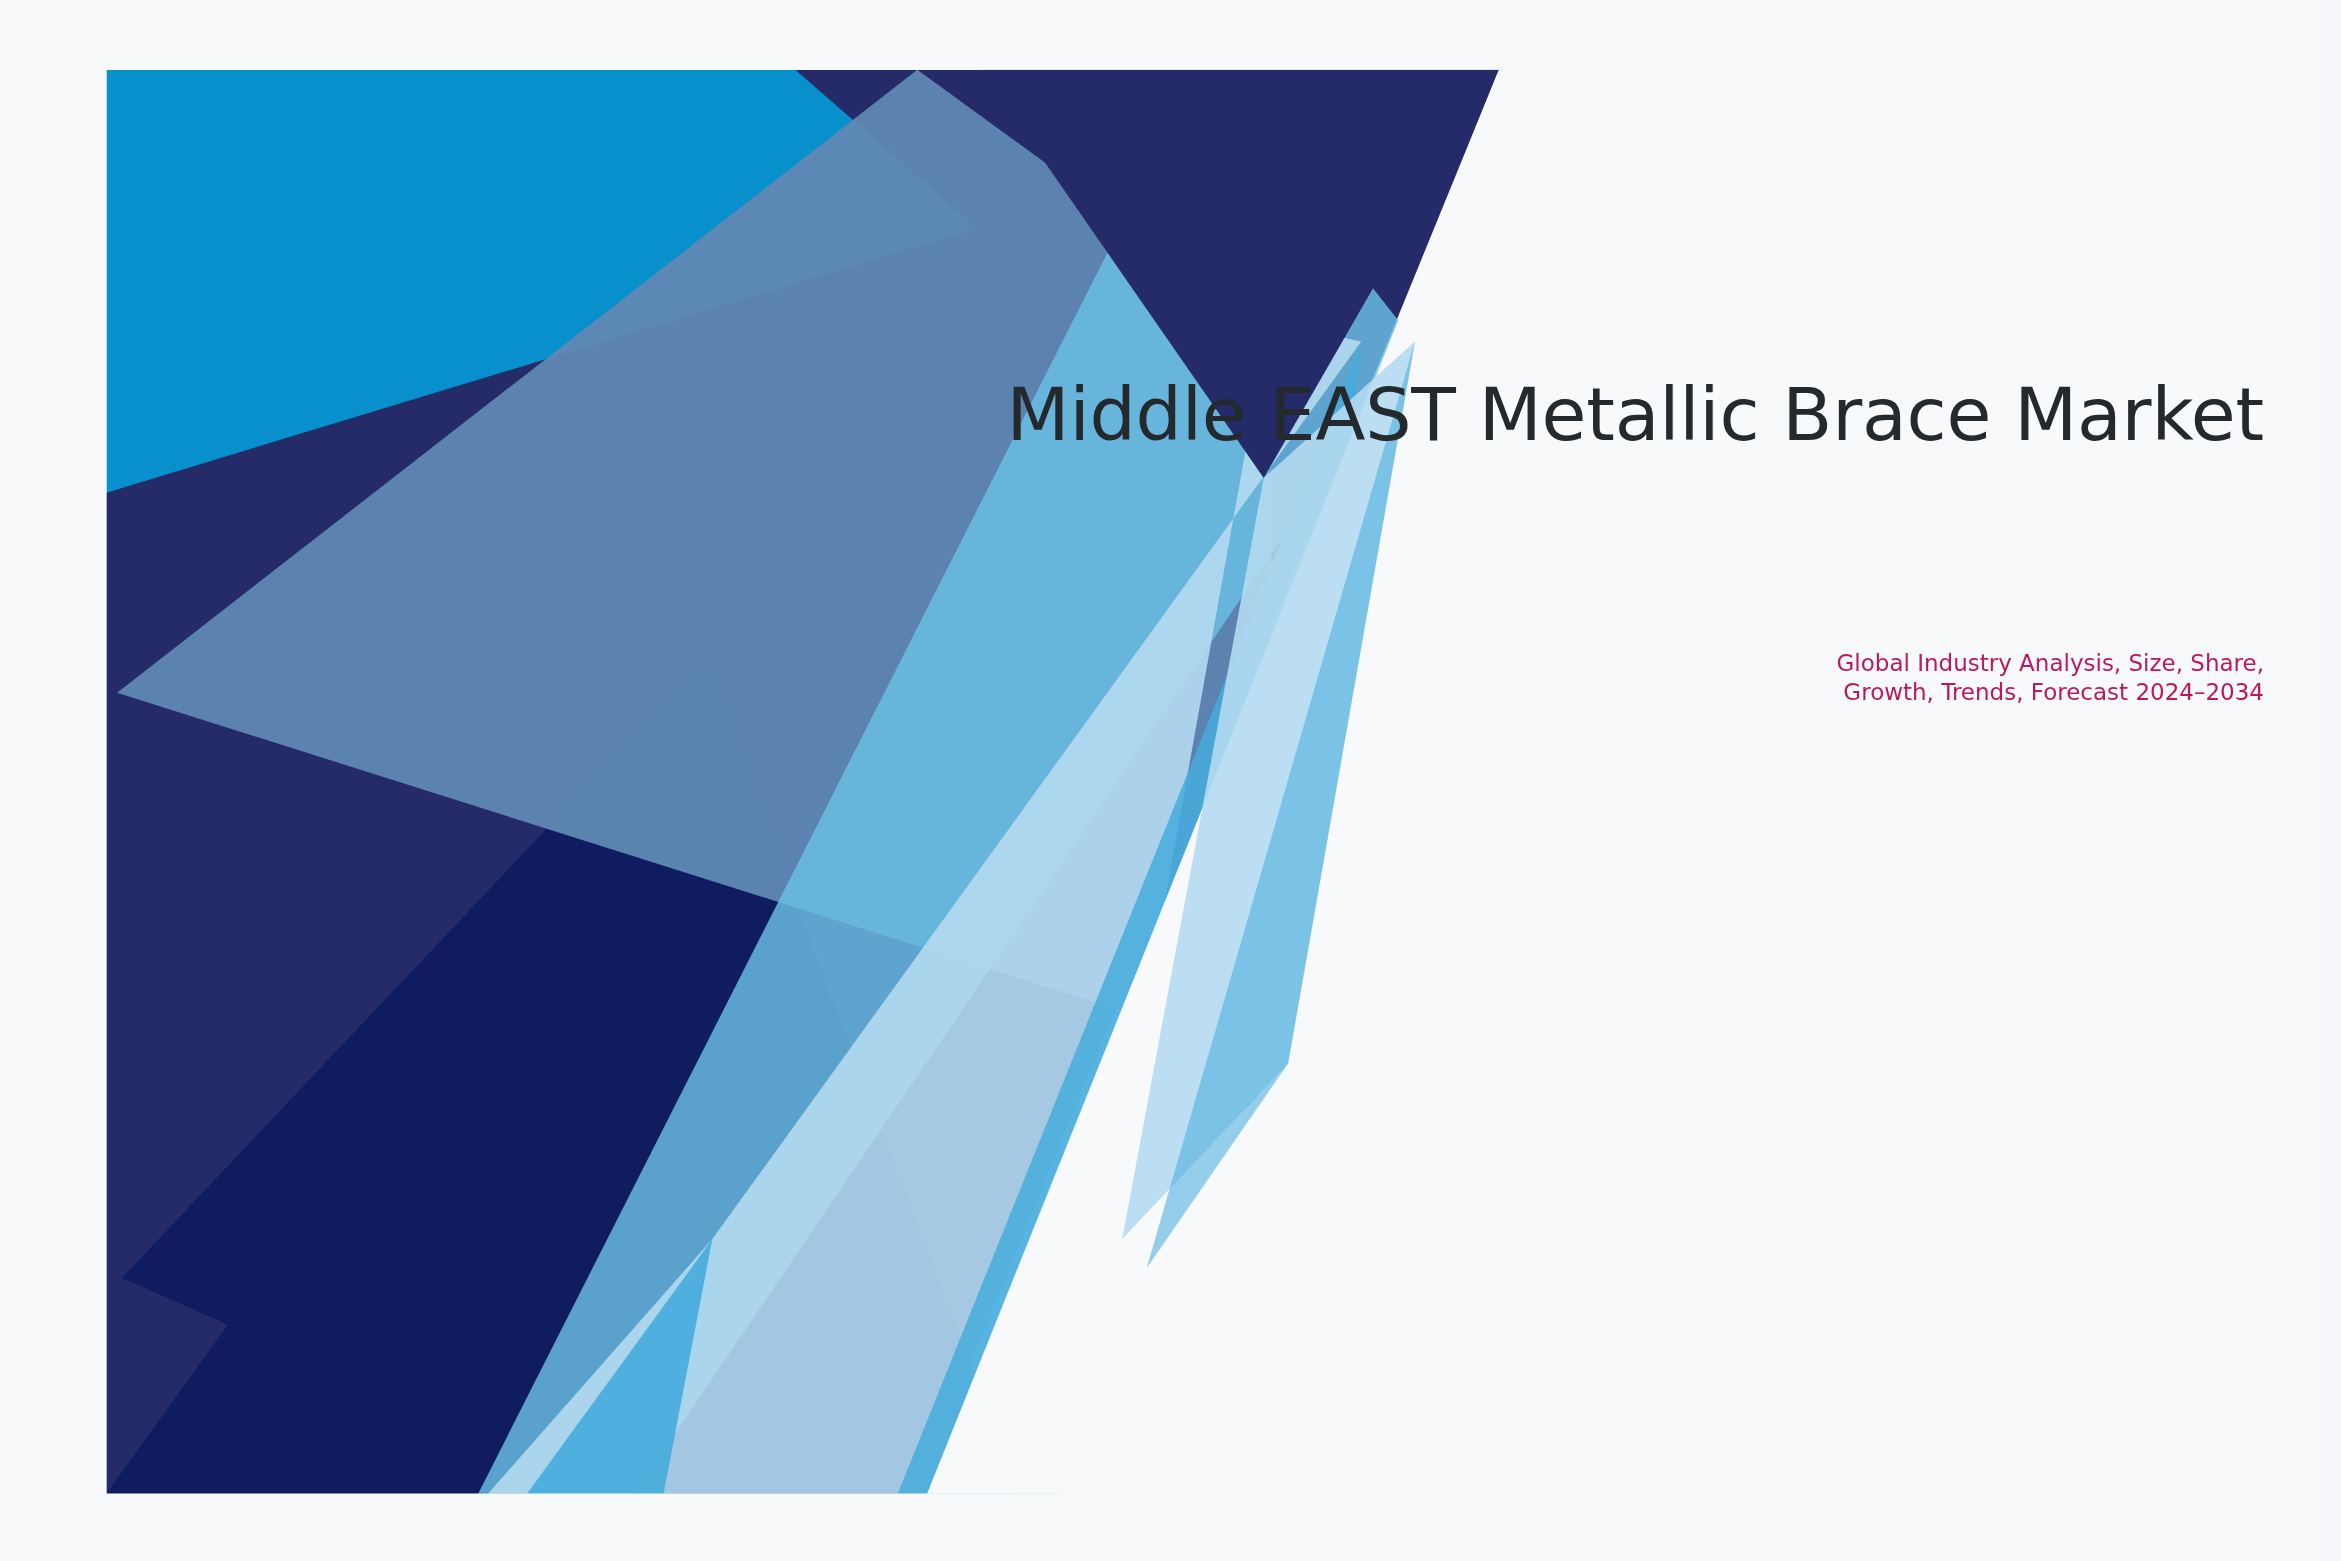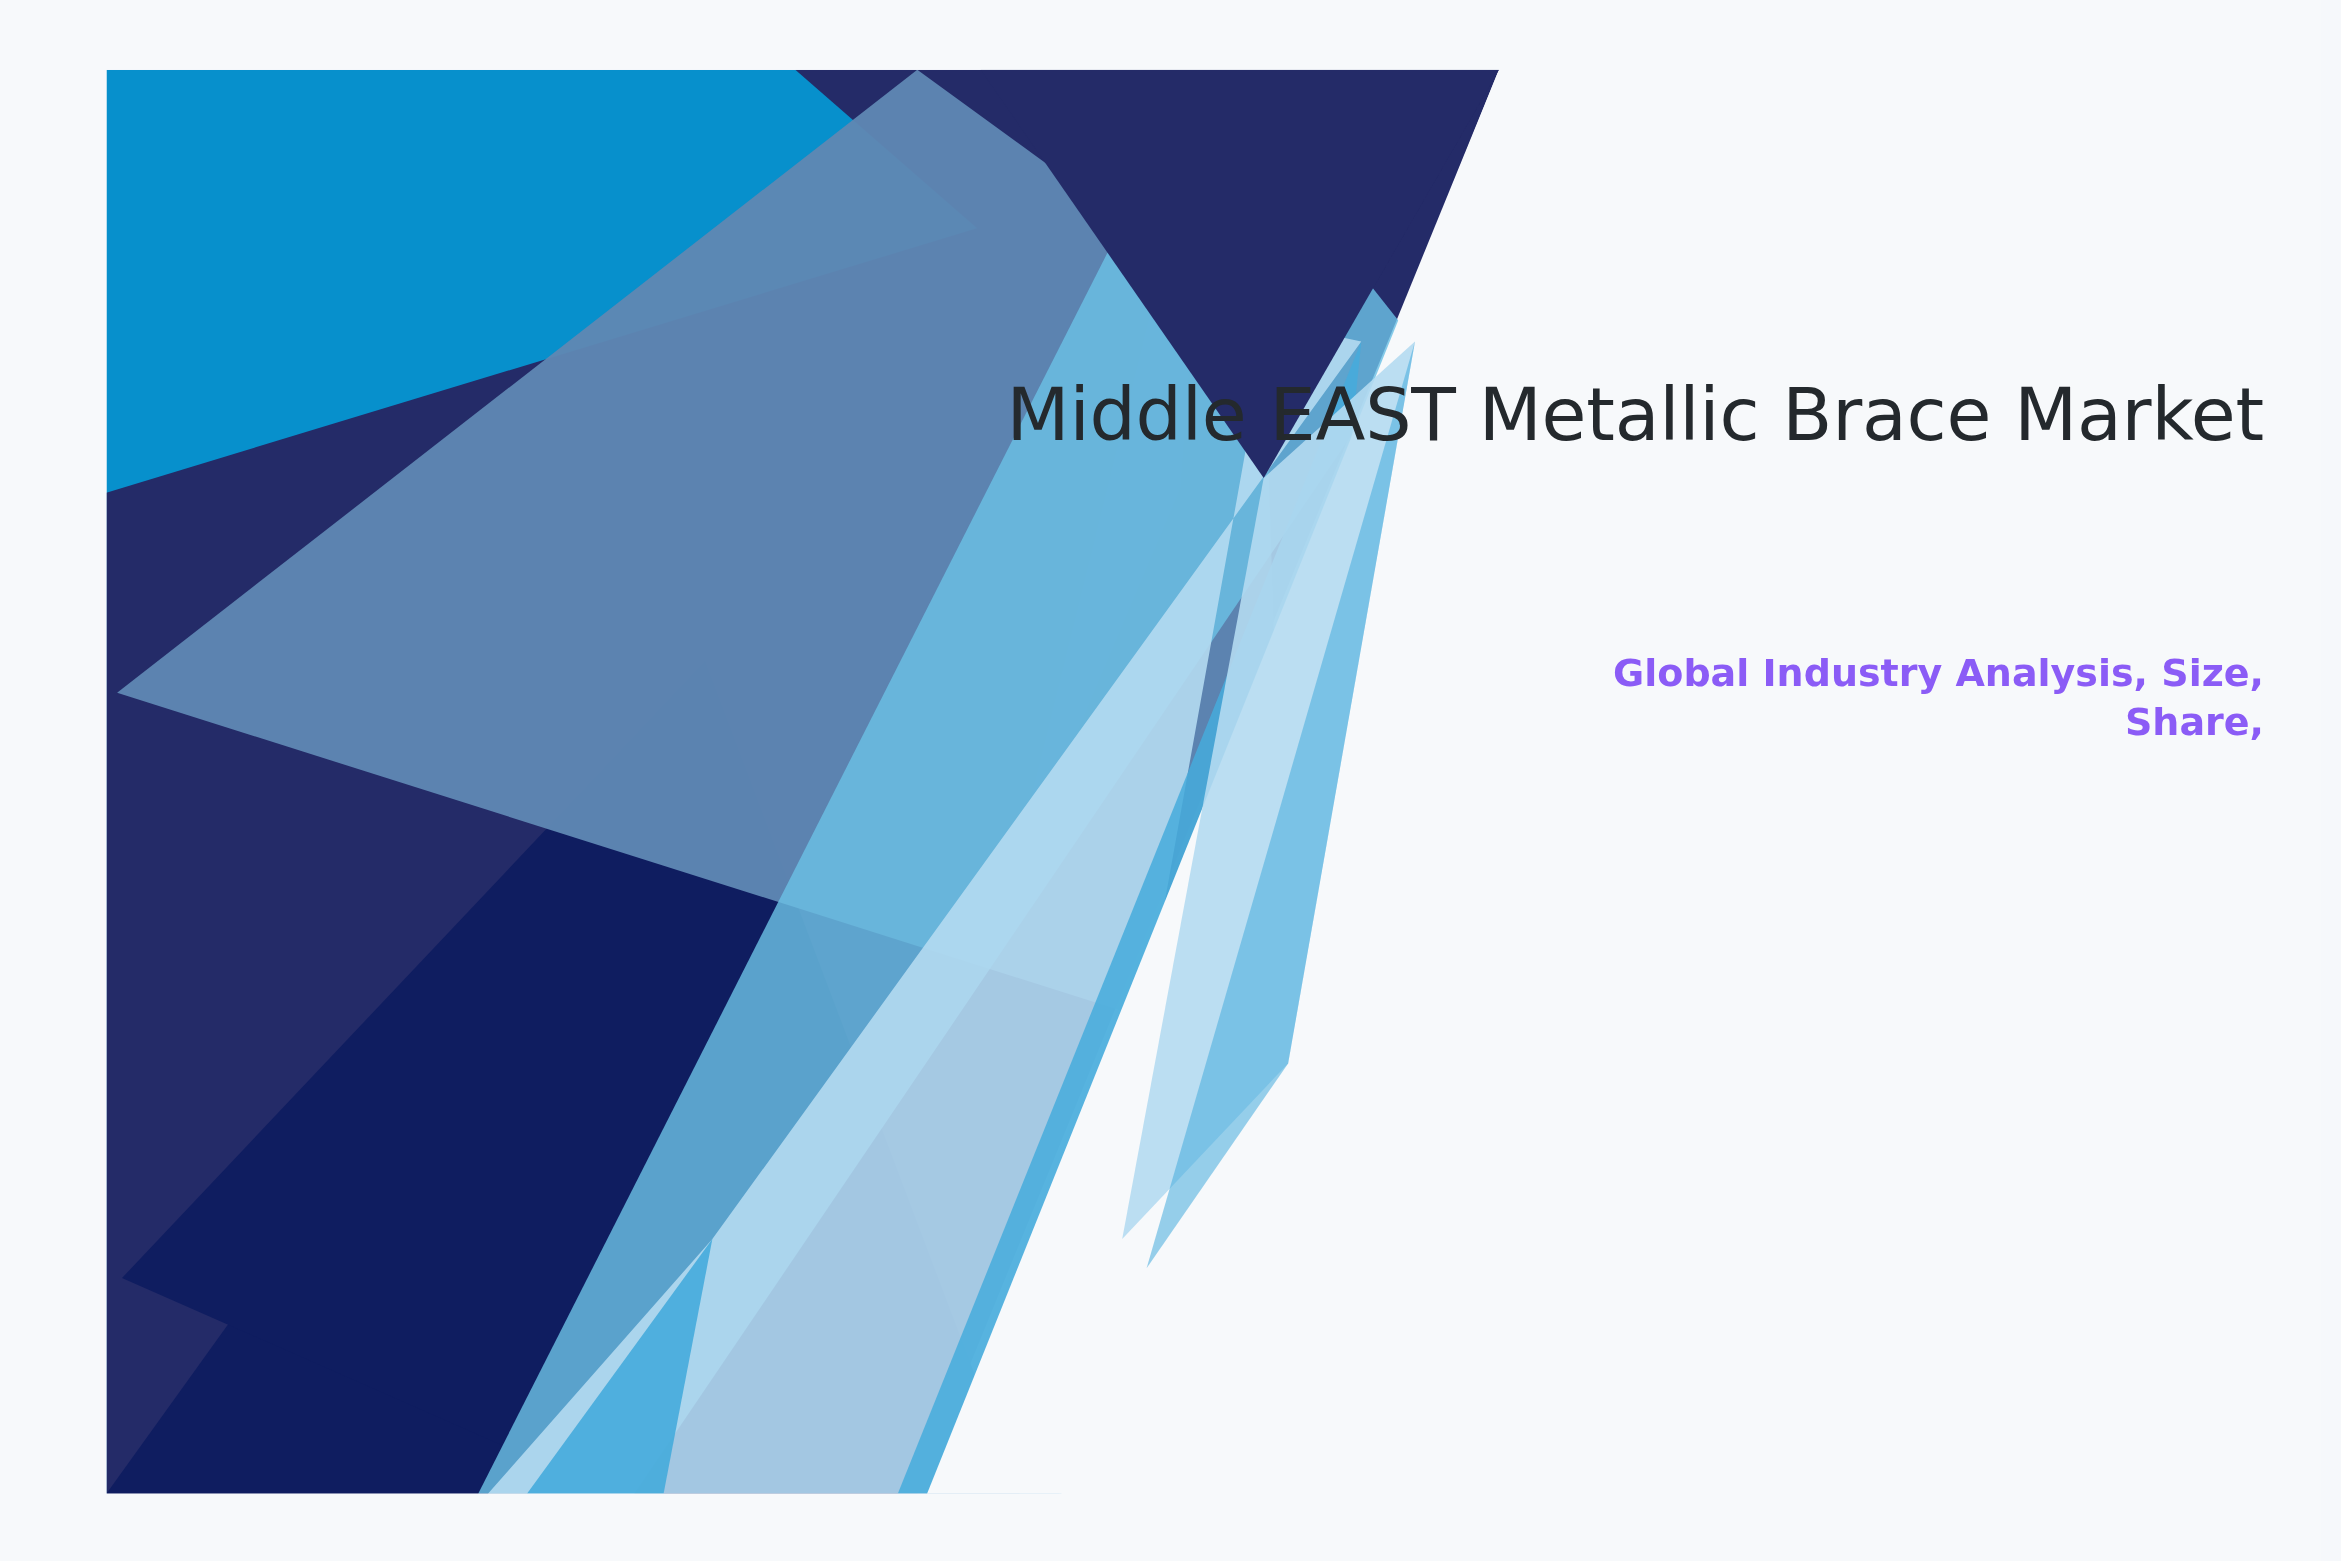--- a/index.html
+++ b/index.html
@@ -65,24 +65,24 @@
   }
   #subtitle-block {
     position: absolute;
     right: 78px;
     top: 649px;
     width: 732px;
     text-align: right;
   }
   .subtitle-line {
     display: block;
-    font-size: 38px;
+    font-size: 23px;
     line-height: 1.28;
-    font-weight: 700;
-    color: #8b5cf6;
+    font-weight: 400;
+    color: #be185d;
   }
 </style>
 </head>
 <body>
 
 <div id="cover">
 
   <svg id="artwork" viewBox="0 0 4800 3200" preserveAspectRatio="none">
 
     <rect x="0" y="0" width="4800" height="3200" fill="#f7f9fb"></rect>
@@ -125,17 +125,18 @@
   </svg>
 
   <div id="text-layer">
 
     <div id="title-block">
       <span class="title-line">Middle EAST Metallic Brace Market</span>
     </div>
 
     <div id="subtitle-block">
       <span class="subtitle-line">Global Industry Analysis, Size, Share,</span>
+      <span class="subtitle-line">Growth, Trends, Forecast 2024–2034</span>
     </div>
 
   </div>
 </div>
 
 
 </body></html>

